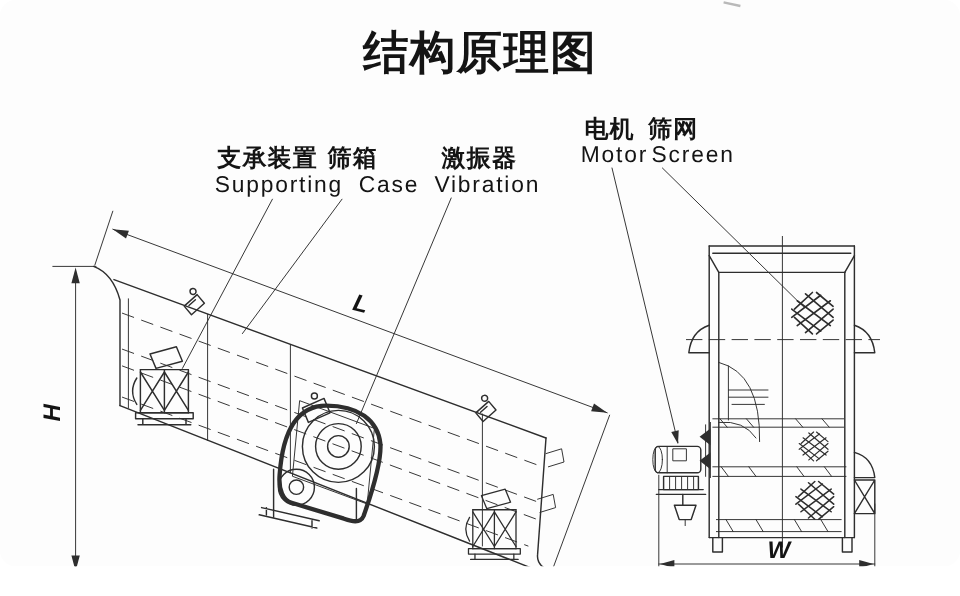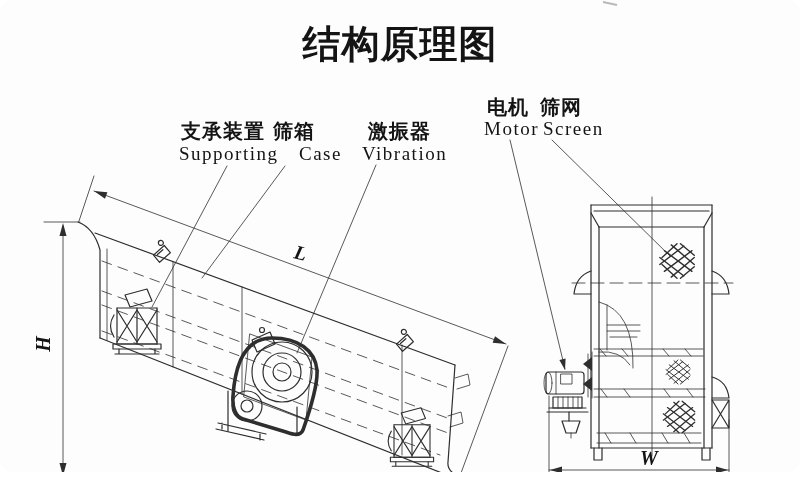--- a/index.html
+++ b/index.html
@@ -1,18 +1,18 @@
 <!DOCTYPE html>
 <html><head>
 <meta charset="utf-8">
 <style>
   html,body{margin:0;padding:0;background:#ffffff;}
   .stage{
     position:relative;width:800px;height:472px;background:#fdfdfd;overflow:hidden;
-    font-family:Liberation Serif, serif;
+    font-family:Liberation Sans, sans-serif;
     border-radius:13px;
   }
   svg{display:block}
   .ln{stroke:#2e2e2e;fill:none;stroke-width:1.2;stroke-linecap:round;stroke-linejoin:round}
   .thin{stroke-width:0.8}
   .thick{stroke-width:3.6}
   .dash{stroke-dasharray:10 7}
   .cdash{stroke-dasharray:13 6}
   .solidfill{fill:#2e2e2e;stroke:none}
   .txt{fill:#141414;stroke:none}

